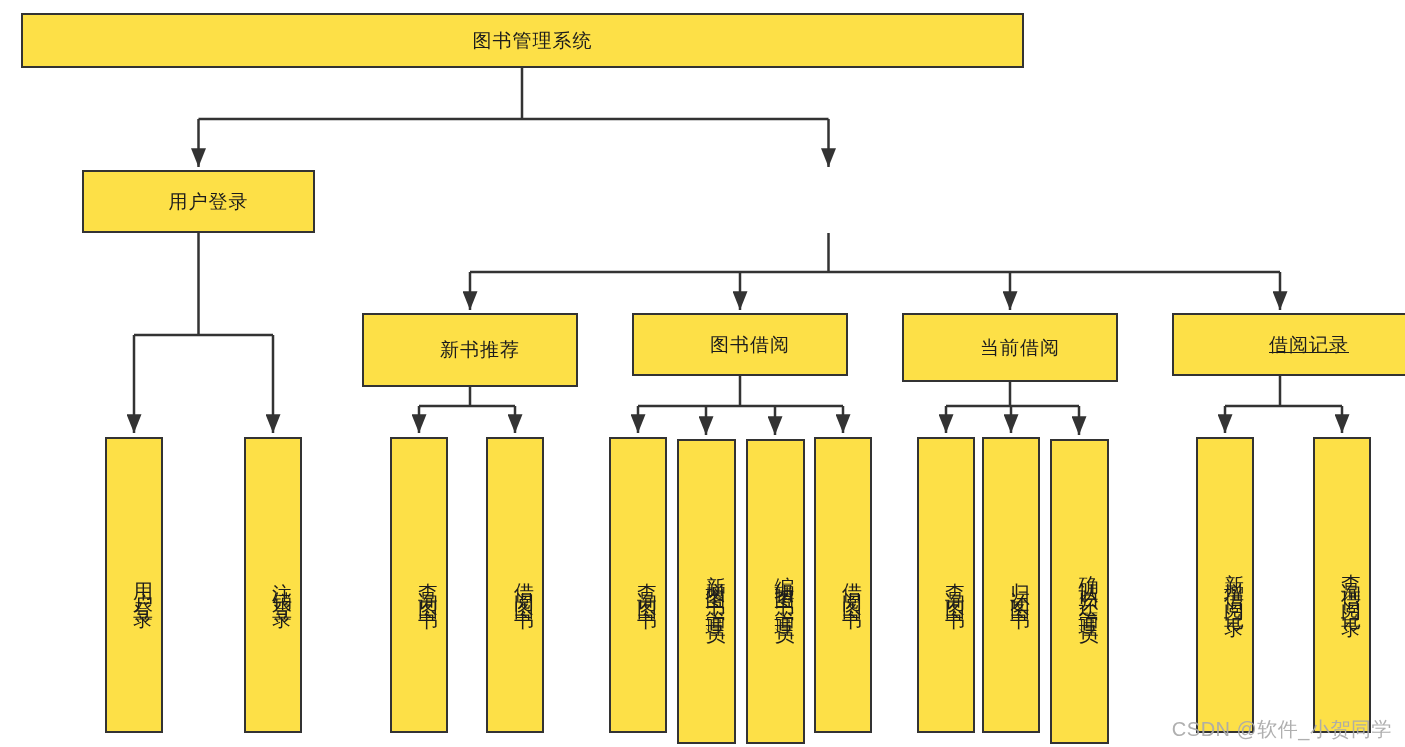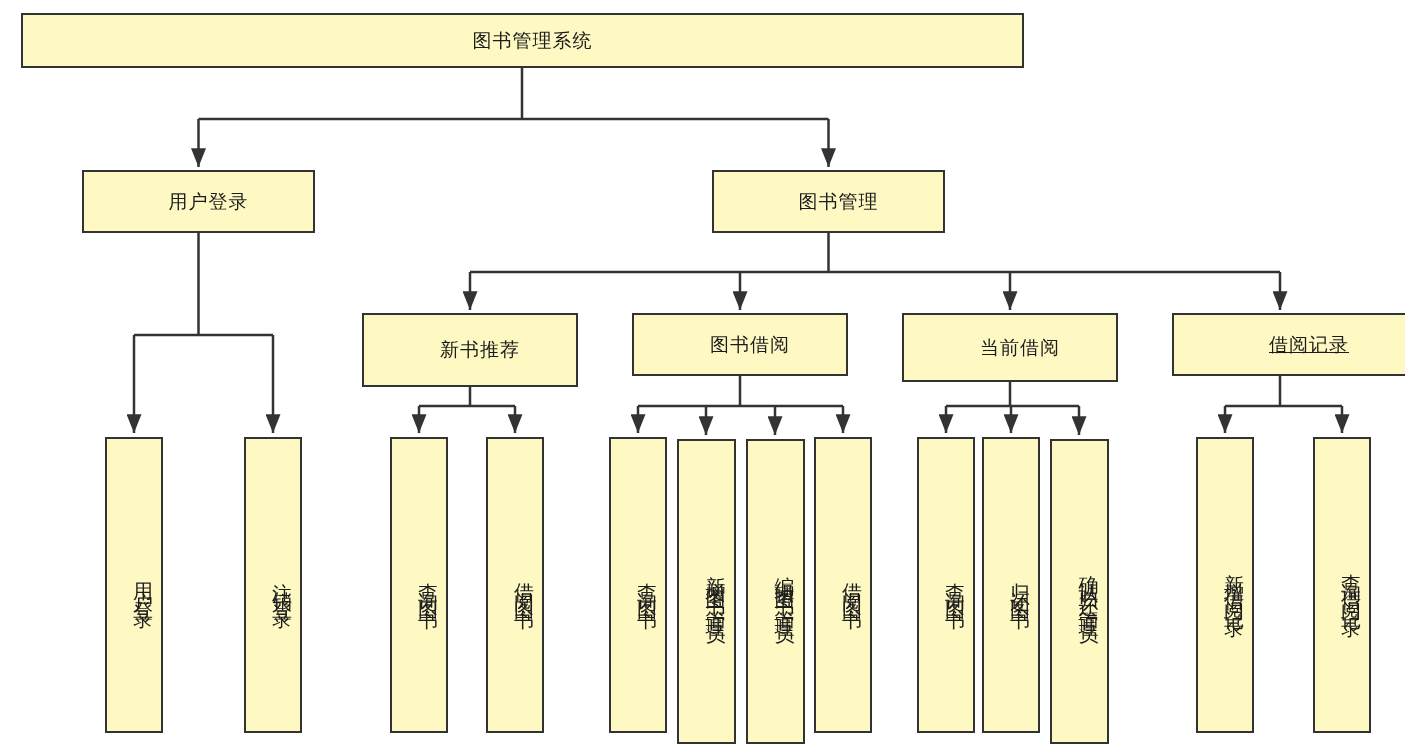--- a/index.html
+++ b/index.html
@@ -18,21 +18,21 @@
   .wires {
     position: absolute;
     left: 0;
     top: 0;
     z-index: 1;
     pointer-events: none;
   }
   .node {
     position: absolute;
     box-sizing: border-box;
-    background: #fef9c3;
+    background: #fde047;
     border: 2.5px solid #333333;
     display: flex;
     align-items: center;
     justify-content: center;
     color: #1c1c1c;
     z-index: 2;
     white-space: nowrap;
     padding-left: 20px;
   }
   .node.h {
@@ -103,21 +103,20 @@
 
       <path d="M1280 375 V406 M1225 406 H1342"></path>
       <path d="M1225 406 V433" marker-end="url(#arrow)"></path>
       <path d="M1342 406 V433" marker-end="url(#arrow)"></path>
     </g>
   </svg>
 
   <div class="node h" style="left:21px; top:13px; width:1003px; height:55px;">图书管理系统</div>
 
   <div class="node h" style="left:82px; top:170px; width:233px; height:63px;">用户登录</div>
-  <div class="node h" style="left:712px; top:170px; width:233px; height:63px;">图书管理</div>
 
   <div class="node h" style="left:362px; top:313px; width:216px; height:74px;">新书推荐</div>
   <div class="node h" style="left:632px; top:313px; width:216px; height:63px;">图书借阅</div>
   <div class="node h" style="left:902px; top:313px; width:216px; height:69px;">当前借阅</div>
   <div class="node h" style="left:1172px; top:313px; width:254px; height:63px;text-decoration:underline;">借阅记录</div>
 
   <div class="node v" style="left:105px; top:437px; width:58px; height:296px;">用户登录</div>
   <div class="node v" style="left:244px; top:437px; width:58px; height:296px;">注销登录</div>
 
   <div class="node v" style="left:390px; top:437px; width:58px; height:296px;">查询图书</div>
@@ -128,14 +127,15 @@
   <div class="node v long" style="left:746px; top:439px; width:59px; height:305px;">编辑图书（管理员）</div>
   <div class="node v" style="left:814px; top:437px; width:58px; height:296px;">借阅图书</div>
 
   <div class="node v" style="left:917px; top:437px; width:58px; height:296px;">查询图书</div>
   <div class="node v" style="left:982px; top:437px; width:58px; height:296px;">归还图书</div>
   <div class="node v long" style="left:1050px; top:439px; width:59px; height:305px;">确认归还（管理员）</div>
 
   <div class="node v" style="left:1196px; top:437px; width:58px; height:296px;">新增借阅记录</div>
   <div class="node v" style="left:1313px; top:437px; width:58px; height:296px;">查询借阅记录</div>
 
+  <div class="watermark">CSDN @软件_小贺同学</div>
 
 </div>
 
 </body></html>

